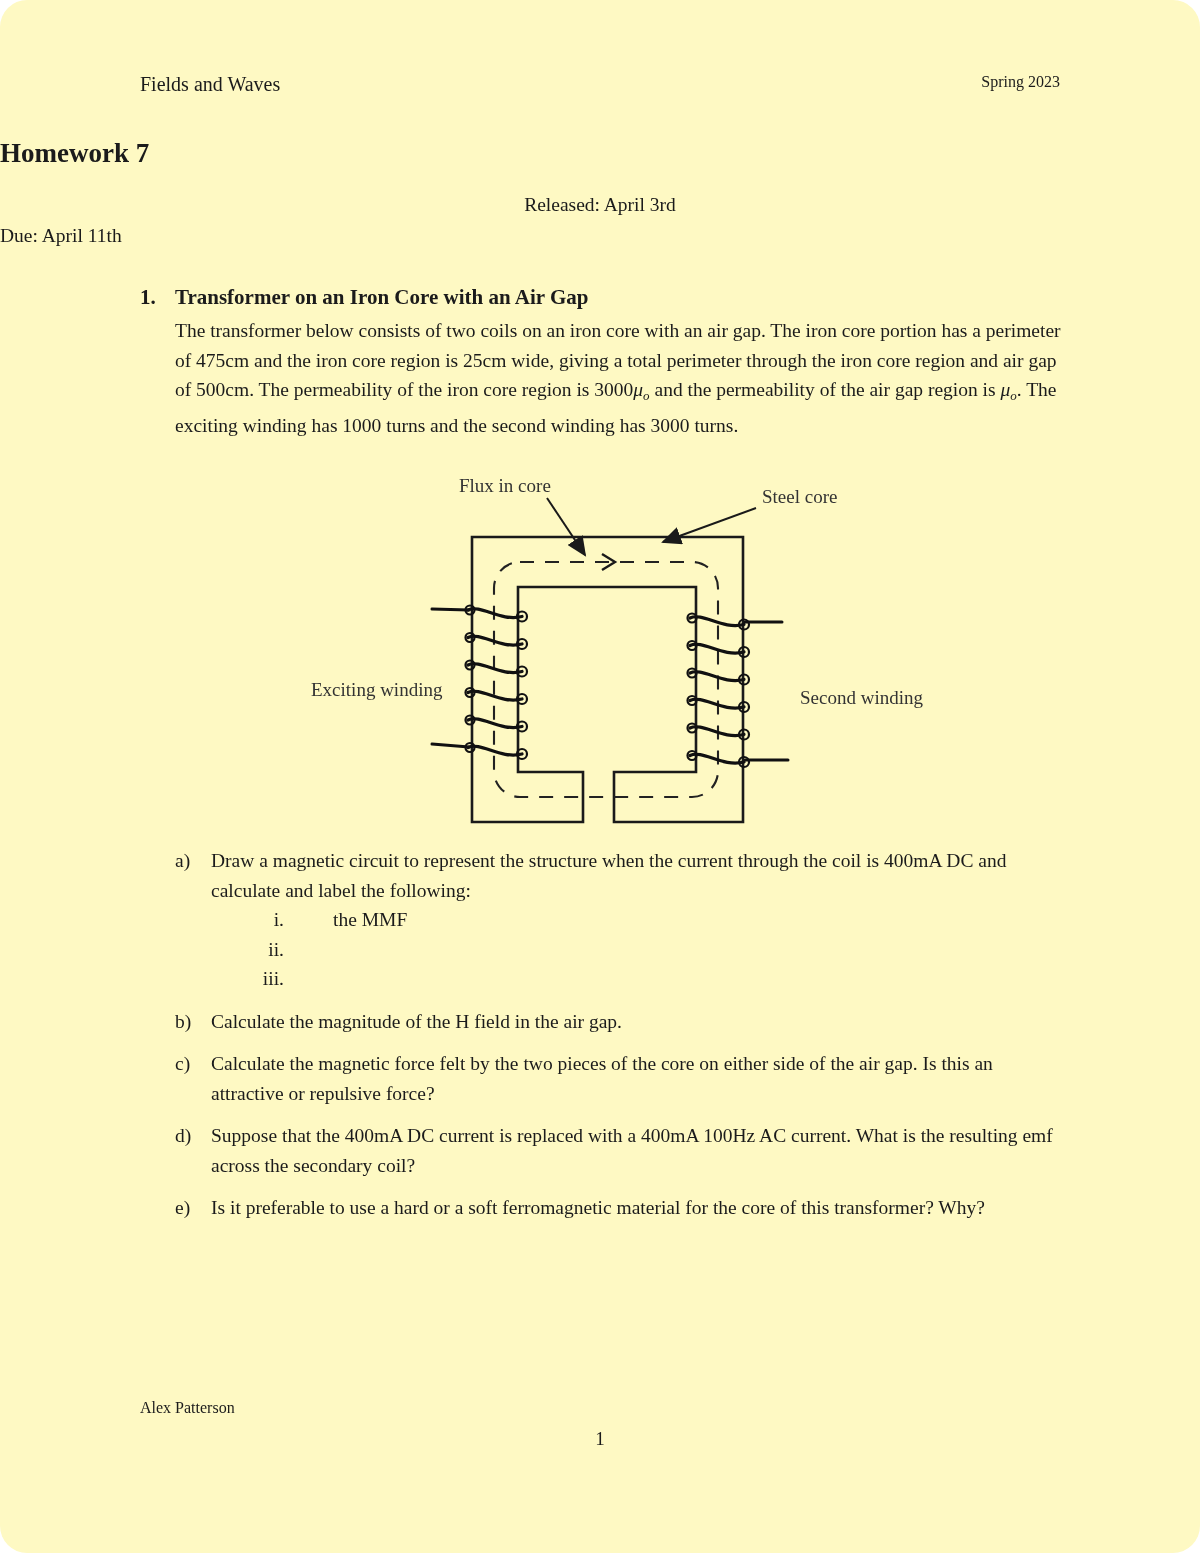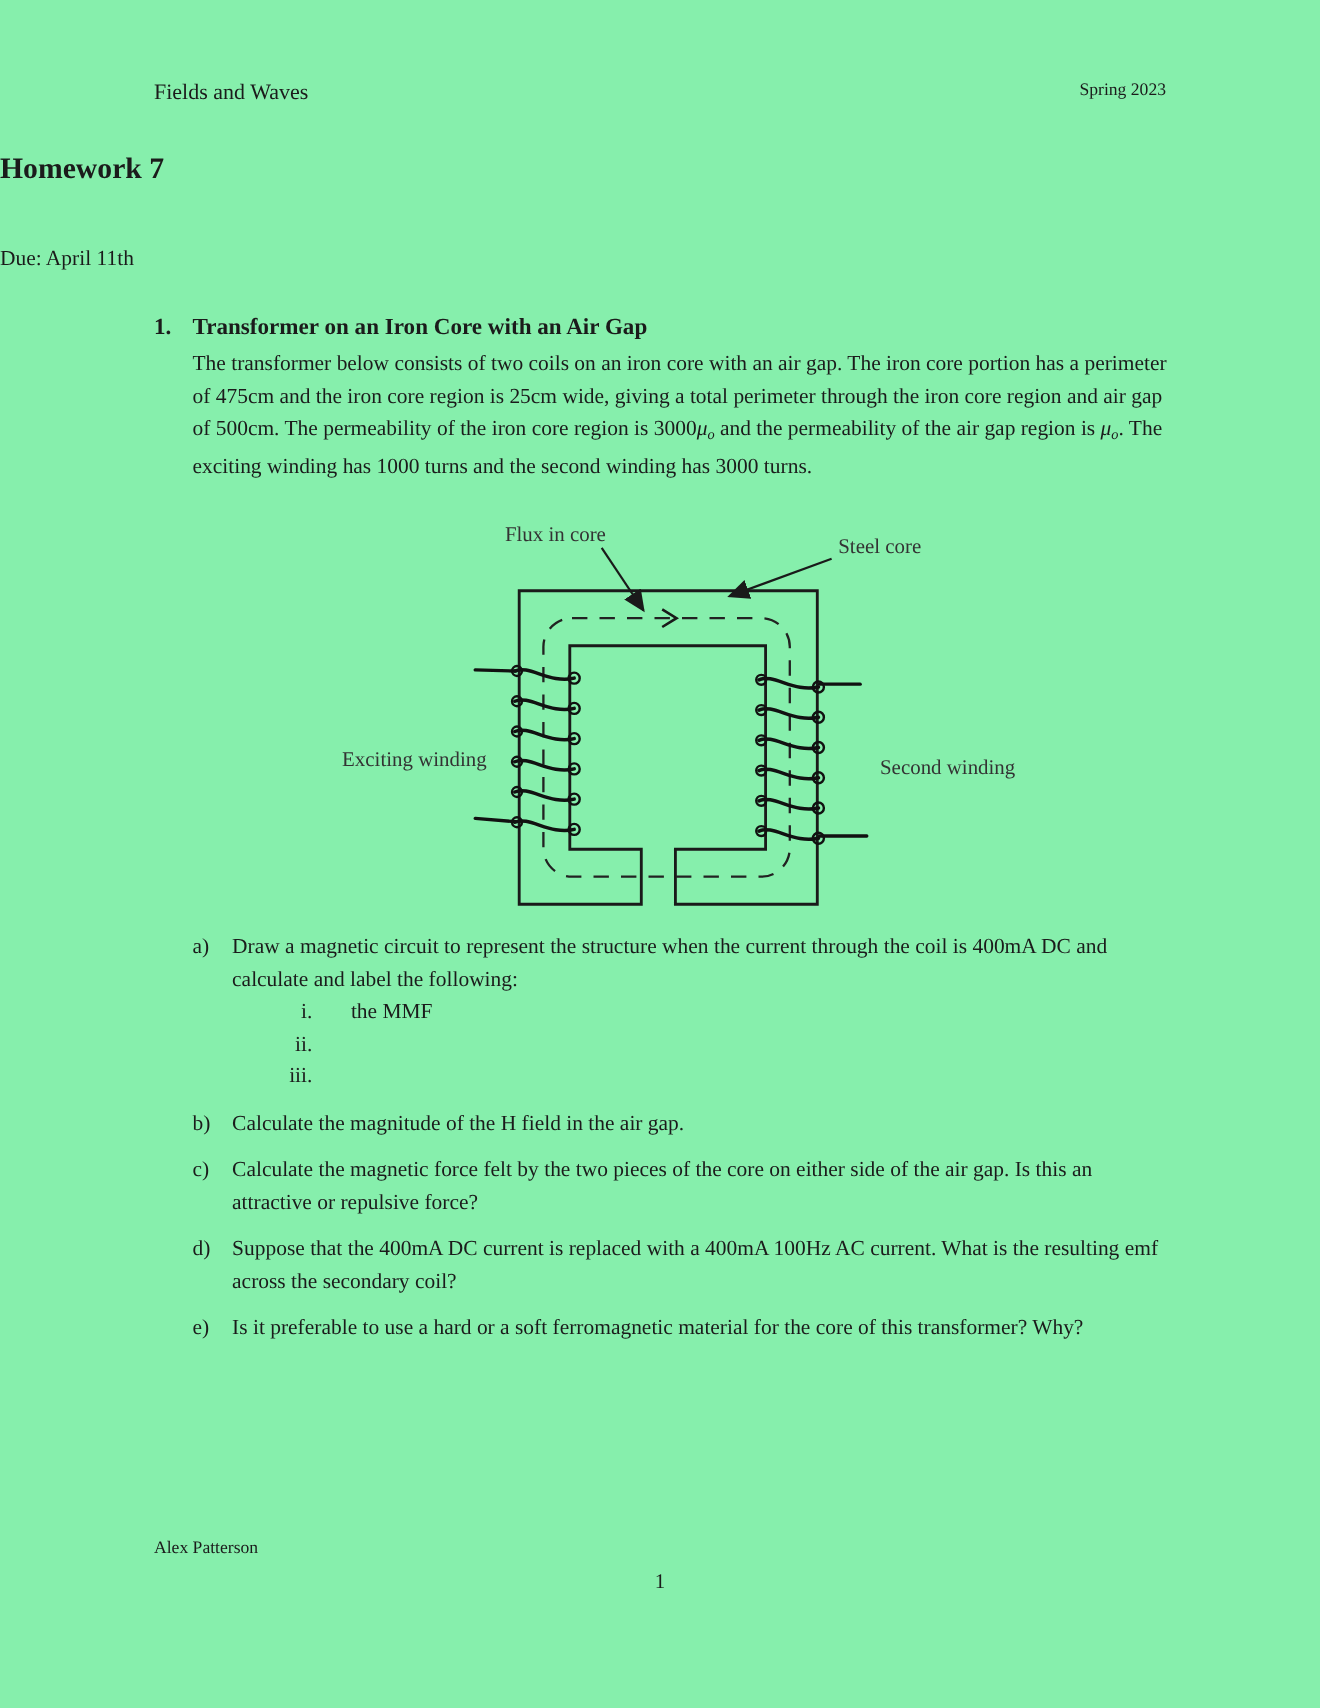--- a/index.html
+++ b/index.html
@@ -1,23 +1,24 @@
 <!DOCTYPE html>
 <html><head>
 <meta charset="utf-8">
 <style>
   * { margin:0; padding:0; box-sizing:border-box; }
   html,body { background:#ffffff; }
   .page {
     position:relative;
     width:1200px; height:1553px;
-    background:#86efac;
+    background:#fef9c3;
     font-family:"Liberation Serif", serif;
     color:#1b1b1b;
     overflow:hidden;
+    border-radius:27px;
   }
   .hdr-left  { position:absolute; top:73px;  left:140px;  font-size:20px; }
   .hdr-right { position:absolute; top:73px;  right:140px; font-size:16px; }
   .doc-title { position:absolute; top:138px; left:0; width:100%; text-align:left;
                font-size:27px; font-weight:bold; }
   .released  { position:absolute; top:194px; left:0; width:100%; text-align:center; font-size:19.5px; }
   .due       { position:absolute; top:225px; left:0; width:100%; font-size:19.5px; }
 
   .sec-head  { position:absolute; top:285px; left:140px; width:920px;
                font-size:21px; font-weight:bold; display:flex; }
@@ -32,34 +33,35 @@
   .diagram svg { display:block; }
   .dlabel    { font-family:"Liberation Serif", serif; font-size:19px; fill:#333333; }
 
   .questions { position:absolute; top:846px; left:175px; width:892px;
                font-size:19.5px; line-height:29.5px; }
   .q         { display:flex; margin-bottom:13px; }
   .q-label   { width:36px; flex-shrink:0; }
   .q-body    { flex:1; }
   .sub       { display:flex; }
   .sub-label { width:73px; flex-shrink:0; text-align:right; }
-  .sub-text  { margin-left:35px; flex:1; }
+  .sub-text  { margin-left:49px; flex:1; }
 
   .page-num  { position:absolute; top:1428px; left:0; width:100%; text-align:center; font-size:19px; }
   .author    { position:absolute; top:1399px; left:140px; font-size:16px; }
 </style>
 </head>
 <body>
 
 <div class="page">
 
   <div class="hdr-left">Fields and Waves</div>
   <div class="hdr-right">Spring 2023</div>
 
   <div class="doc-title">Homework 7</div>
+  <div class="released">Released: April 3rd</div>
   <div class="due">Due: April 11th</div>
 
   <div class="sec-head">
     <span class="sec-num">1.</span>
     <span>Transformer on an Iron Core with an Air Gap</span>
   </div>
 
   <div class="intro">
     <span>The transformer below consists of two coils on an iron core with an air gap. The iron core portion has a perimeter of 475cm and the iron core region is 25cm wide, giving a total perimeter through the iron core region and air gap of 500cm. The permeability of the iron core region is 3000</span><span class="mu">μ</span><span class="mu-sub">o</span><span> and the permeability of the air gap region is </span><span class="mu">μ</span><span class="mu-sub">o</span><span>. The exciting winding has 1000 turns and the second winding has 3000 turns.</span>
   </div>

